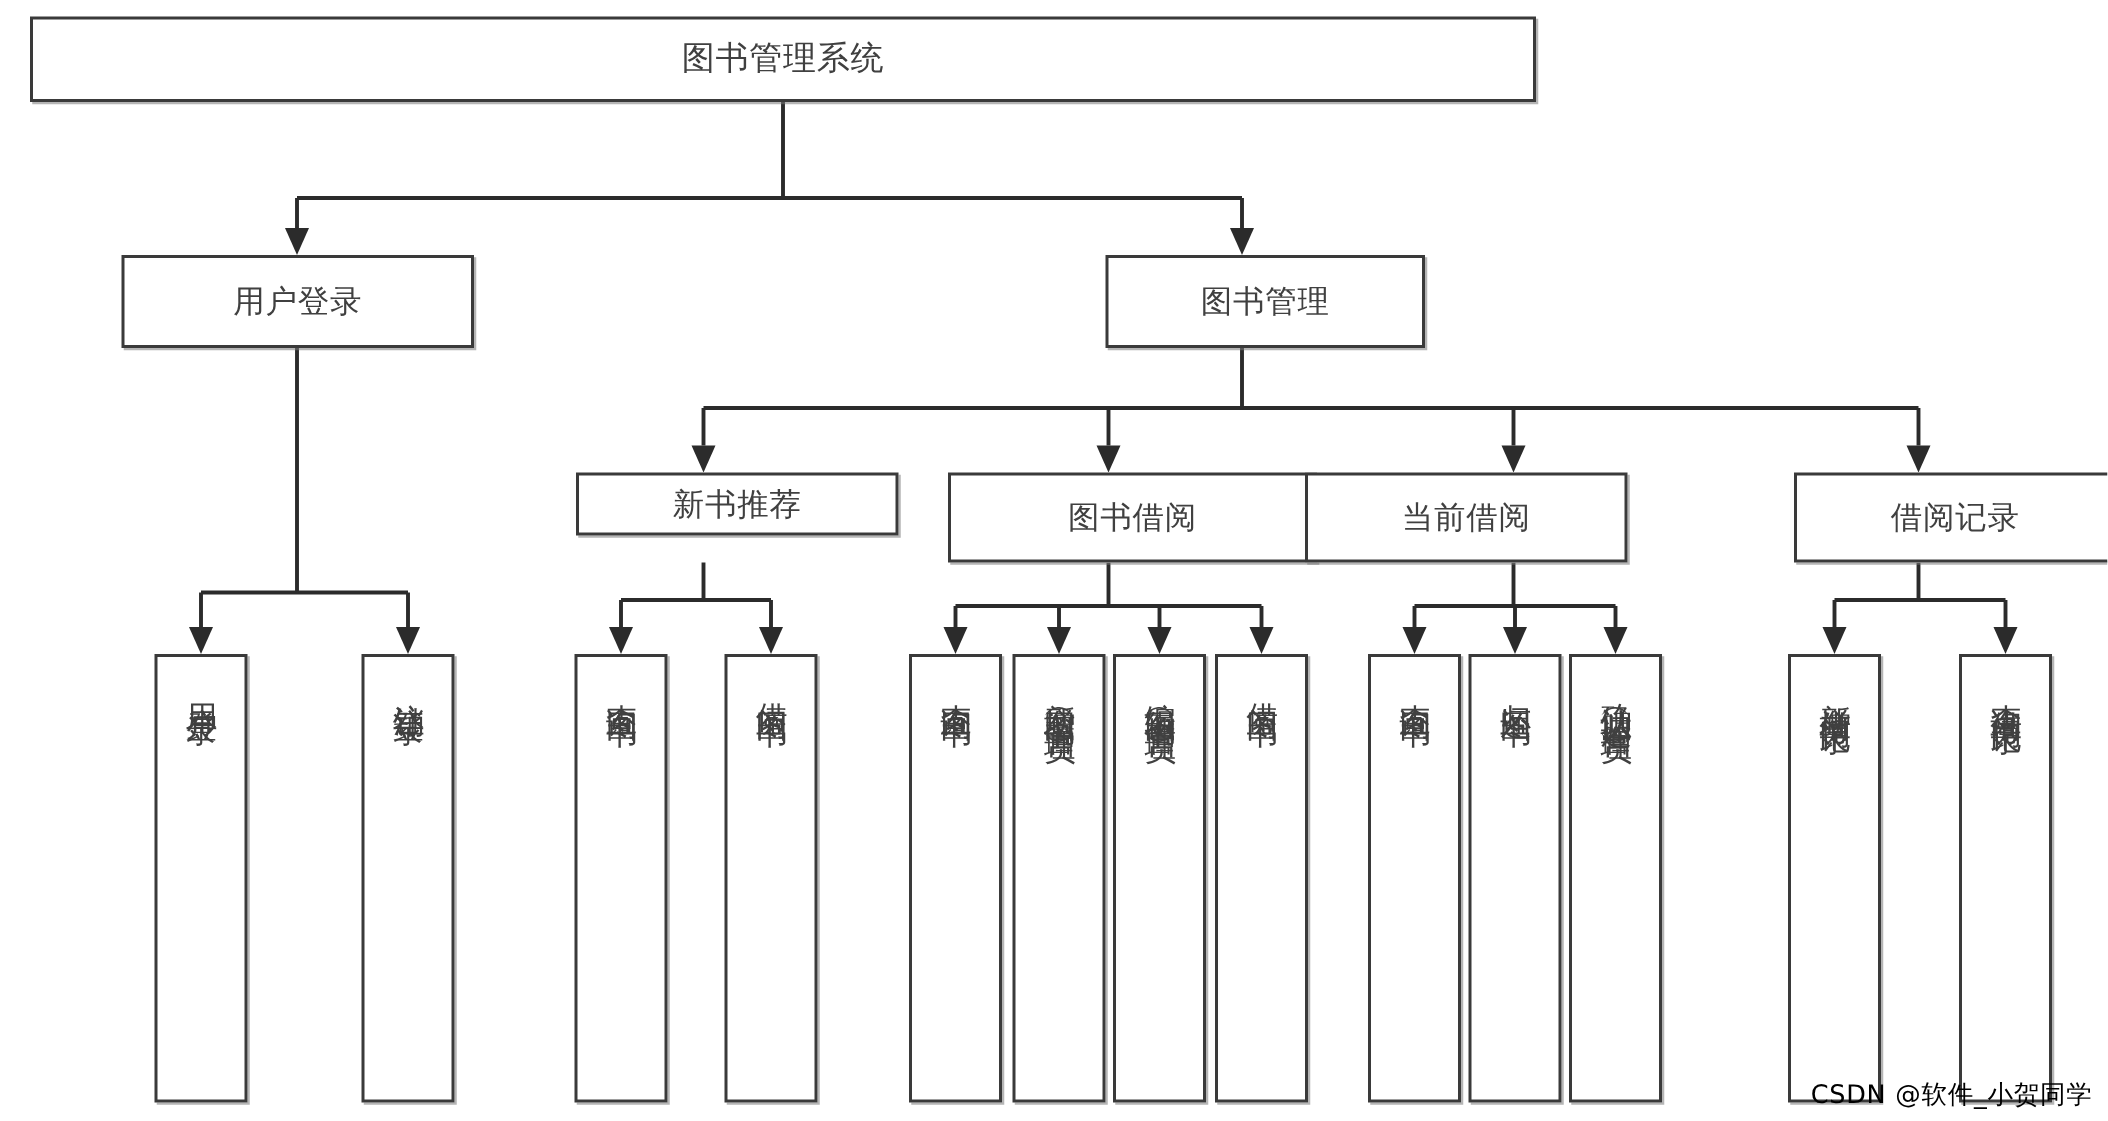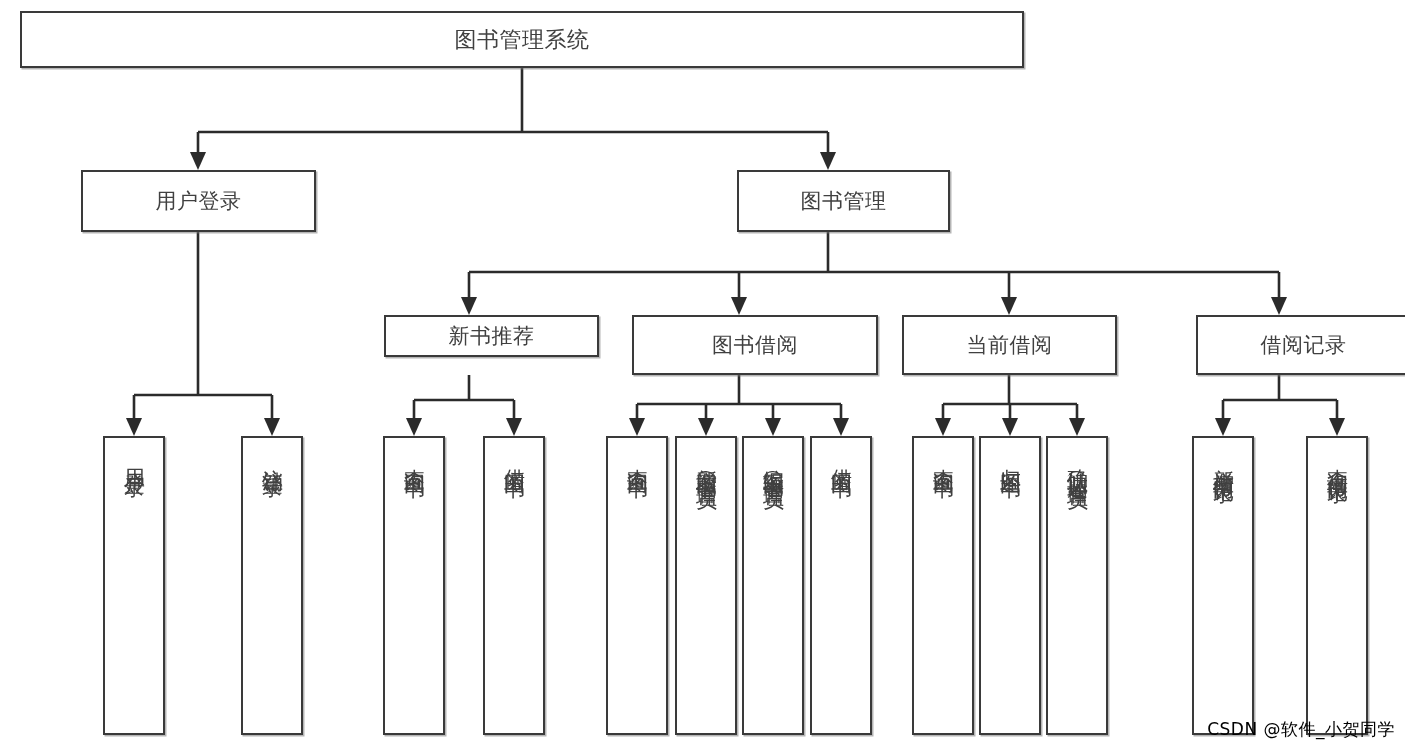--- a/index.html
+++ b/index.html
@@ -162,21 +162,21 @@
   <div class="node" style="left:711px; top:170px; width:213px; height:62px;margin-left:26px;">
     <span class="label">图书管理</span>
   </div>
 
   <div class="node" style="left:384px; top:315px; width:215px; height:42px;">
     <span class="label">新书推荐</span>
   </div>
   <div class="node" style="left:632px; top:315px; width:246px; height:60px;">
     <span class="label">图书借阅</span>
   </div>
-  <div class="node" style="left:902px; top:315px; width:215px; height:60px;">
+  <div class="node" style="left:870px; top:315px; width:215px; height:60px;">
     <span class="label">当前借阅</span>
   </div>
   <div class="node" style="left:1196px; top:315px; width:215px; height:60px;">
     <span class="label">借阅记录</span>
   </div>
 
   <div class="node vert" style="left:103px; top:436px; width:62px; height:299px;">
     <span class="label">用户登录</span>
   </div>
   <div class="node vert" style="left:241px; top:436px; width:62px; height:299px;">

